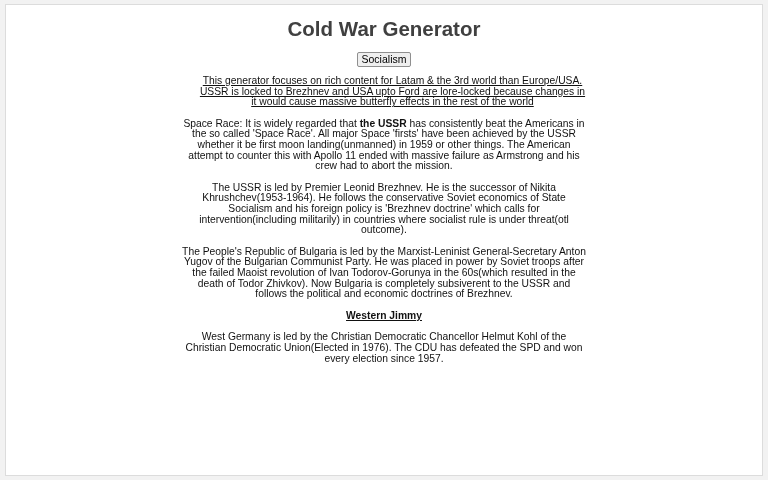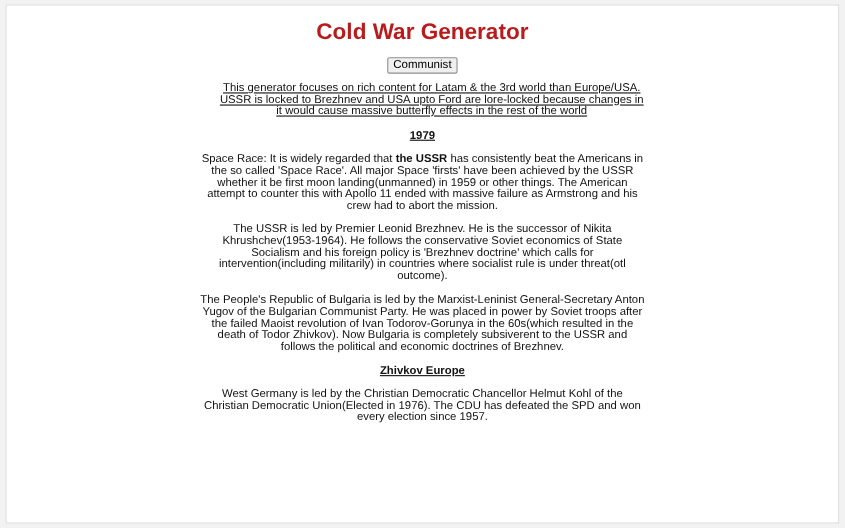--- a/index.html
+++ b/index.html
@@ -27,21 +27,21 @@
       margin: 0 auto;
       text-align: center;
       font-size: 10.3px;
       line-height: 10.7px;
     }
     h1 {
       font-size: 20.5px;
       font-weight: bold;
       margin: 12px 0 0 0;
       line-height: 24px;
-      color: #b91c1c;
+      color: #404040;
     }
     .btn-row { margin-top: 11px; height: 16px; }
     button.generate {
       font-family: "Liberation Sans", sans-serif;
       font-size: 10.5px;
       padding: 1px 4px;
       height: 15px;
       line-height: 11px;
       background: #efefef;
       border: 1px solid #8f8f8f;
@@ -60,32 +60,31 @@
     b { font-weight: bold; }
   </style>
 </head>
 <body>
 
 <div class="page">
   <div class="content">
     <h1>Cold War Generator</h1>
 
     <div class="btn-row">
-      <button class="generate">Communist</button>
+      <button class="generate">Socialism</button>
     </div>
 
     <div class="intro">
       <div class="underlined">This generator focuses on rich content for Latam &amp; the 3rd world than Europe/USA. USSR is locked to Brezhnev and USA upto Ford are lore-locked because changes in it would cause massive butterfly effects in the rest of the world</div>
     </div>
 
-    <div class="heading">1979</div>
 
     <p><span>Space Race: It is widely regarded that </span><b>the USSR</b><span> has consistently beat the Americans in the so called 'Space Race'. All major Space 'firsts' have been achieved by the USSR whether it be first moon landing(unmanned) in 1959 or other things. The American attempt to counter this with Apollo 11 ended with massive failure as Armstrong and his crew had to abort the mission.</span></p>
 
     <p>The USSR is led by Premier Leonid Brezhnev. He is the successor of Nikita Khrushchev(1953-1964). He follows the conservative Soviet economics of State Socialism and his foreign policy is 'Brezhnev doctrine' which calls for intervention(including militarily) in countries where socialist rule is under threat(otl outcome).</p>
     <p>The People's Republic of Bulgaria is led by the Marxist-Leninist General-Secretary Anton Yugov of the Bulgarian Communist Party. He was placed in power by Soviet troops after the failed Maoist revolution of Ivan Todorov-Gorunya in the 60s(which resulted in the death of Todor Zhivkov). Now Bulgaria is completely subsiverent to the USSR and follows the political and economic doctrines of Brezhnev.</p>
 
-    <div class="heading">Zhivkov Europe</div>
+    <div class="heading">Western Jimmy</div>
 
     <p>West Germany is led by the Christian Democratic Chancellor Helmut Kohl of the Christian Democratic Union(Elected in 1976). The CDU has defeated the SPD and won every election since 1957.</p>
 
   </div>
 </div>
 
 </body></html>

